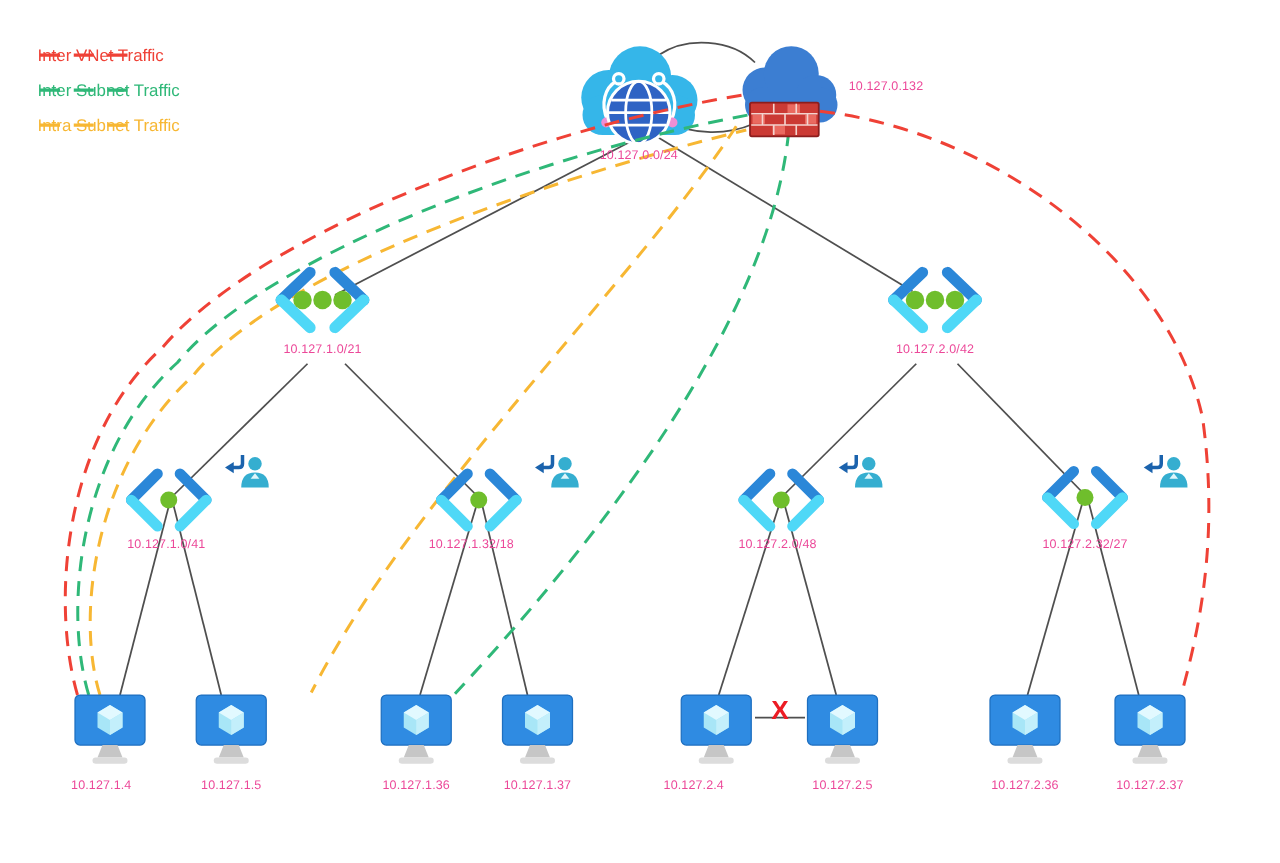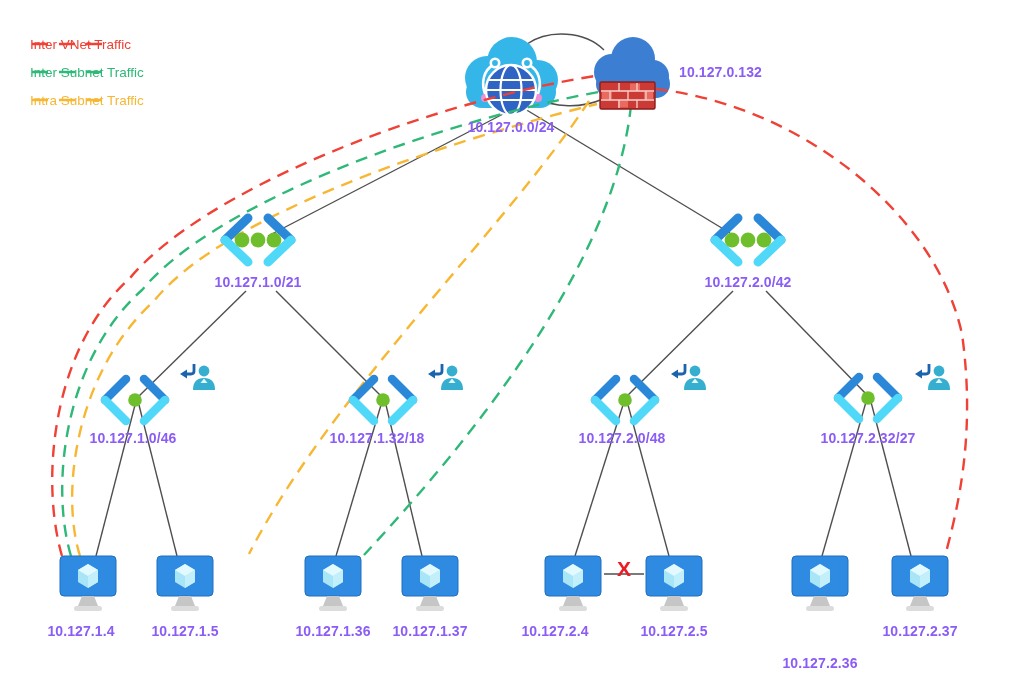--- a/index.html
+++ b/index.html
@@ -1,20 +1,20 @@
 <!DOCTYPE html>
 <html><head>
 <meta charset="utf-8">
 <style>
   html,body{margin:0;padding:0;background:#fff;}
   #stage{position:relative;width:1024px;height:690px;background:#ffffff;overflow:hidden;
          font-family:"Liberation Sans", sans-serif;}
   svg{position:absolute;left:0;top:0;}
-  .lbl{position:absolute;width:110px;text-align:center;font-size:14px;color:#8b5cf6;
-       letter-spacing:.1px;white-space:nowrap;font-weight:bold;}
+  .lbl{position:absolute;width:110px;text-align:center;font-size:10px;color:#ec4899;
+       letter-spacing:.1px;white-space:nowrap;}
   .lbl-left{text-align:left;}
   .legend{position:absolute;left:30px;top:30px;width:230px;}
   .legend-row{position:relative;height:28px;display:flex;align-items:center;}
   .legend-swatch{width:78px;height:28px;margin-right:22px;flex:none;}
   .legend-text{font-size:13.5px;white-space:nowrap;}
   .t-red{color:#ef4136;}
   .t-green{color:#2fb878;}
   .t-yellow{color:#f7b733;}
   .blocked-x{position:absolute;left:612px;top:557px;width:24px;text-align:center;
              font-size:21px;font-weight:bold;color:#ec1c24;font-family:"Liberation Sans",sans-serif;}
@@ -182,29 +182,29 @@
       <span class="legend-text t-yellow">Intra Subnet Traffic</span>
     </div>
   </div>
 
   <div class="lbl" style="left:456px;top:119px;">10.127.0.0/24</div>
   <div class="lbl lbl-left" style="left:679px;top:64px;">10.127.0.132</div>
 
   <div class="lbl" style="left:203px;top:274px;">10.127.1.0/21</div>
   <div class="lbl" style="left:693px;top:274px;">10.127.2.0/42</div>
 
-  <div class="lbl" style="left:78px;top:430px;">10.127.1.0/46</div>
+  <div class="lbl" style="left:78px;top:430px;">10.127.1.0/41</div>
   <div class="lbl" style="left:322px;top:430px;">10.127.1.32/18</div>
   <div class="lbl" style="left:567px;top:430px;">10.127.2.0/48</div>
   <div class="lbl" style="left:813px;top:430px;">10.127.2.32/27</div>
 
   <div class="lbl" style="left:26px;top:623px;">10.127.1.4</div>
   <div class="lbl" style="left:130px;top:623px;">10.127.1.5</div>
   <div class="lbl" style="left:278px;top:623px;">10.127.1.36</div>
   <div class="lbl" style="left:375px;top:623px;">10.127.1.37</div>
   <div class="lbl" style="left:500px;top:623px;">10.127.2.4</div>
   <div class="lbl" style="left:619px;top:623px;">10.127.2.5</div>
-  <div class="lbl" style="left:765px;top:623px;margin-top:32px;">10.127.2.36</div>
+  <div class="lbl" style="left:765px;top:623px;">10.127.2.36</div>
   <div class="lbl" style="left:865px;top:623px;">10.127.2.37</div>
 
   <div class="blocked-x">X</div>
 
 </div>
 
 </body></html>

